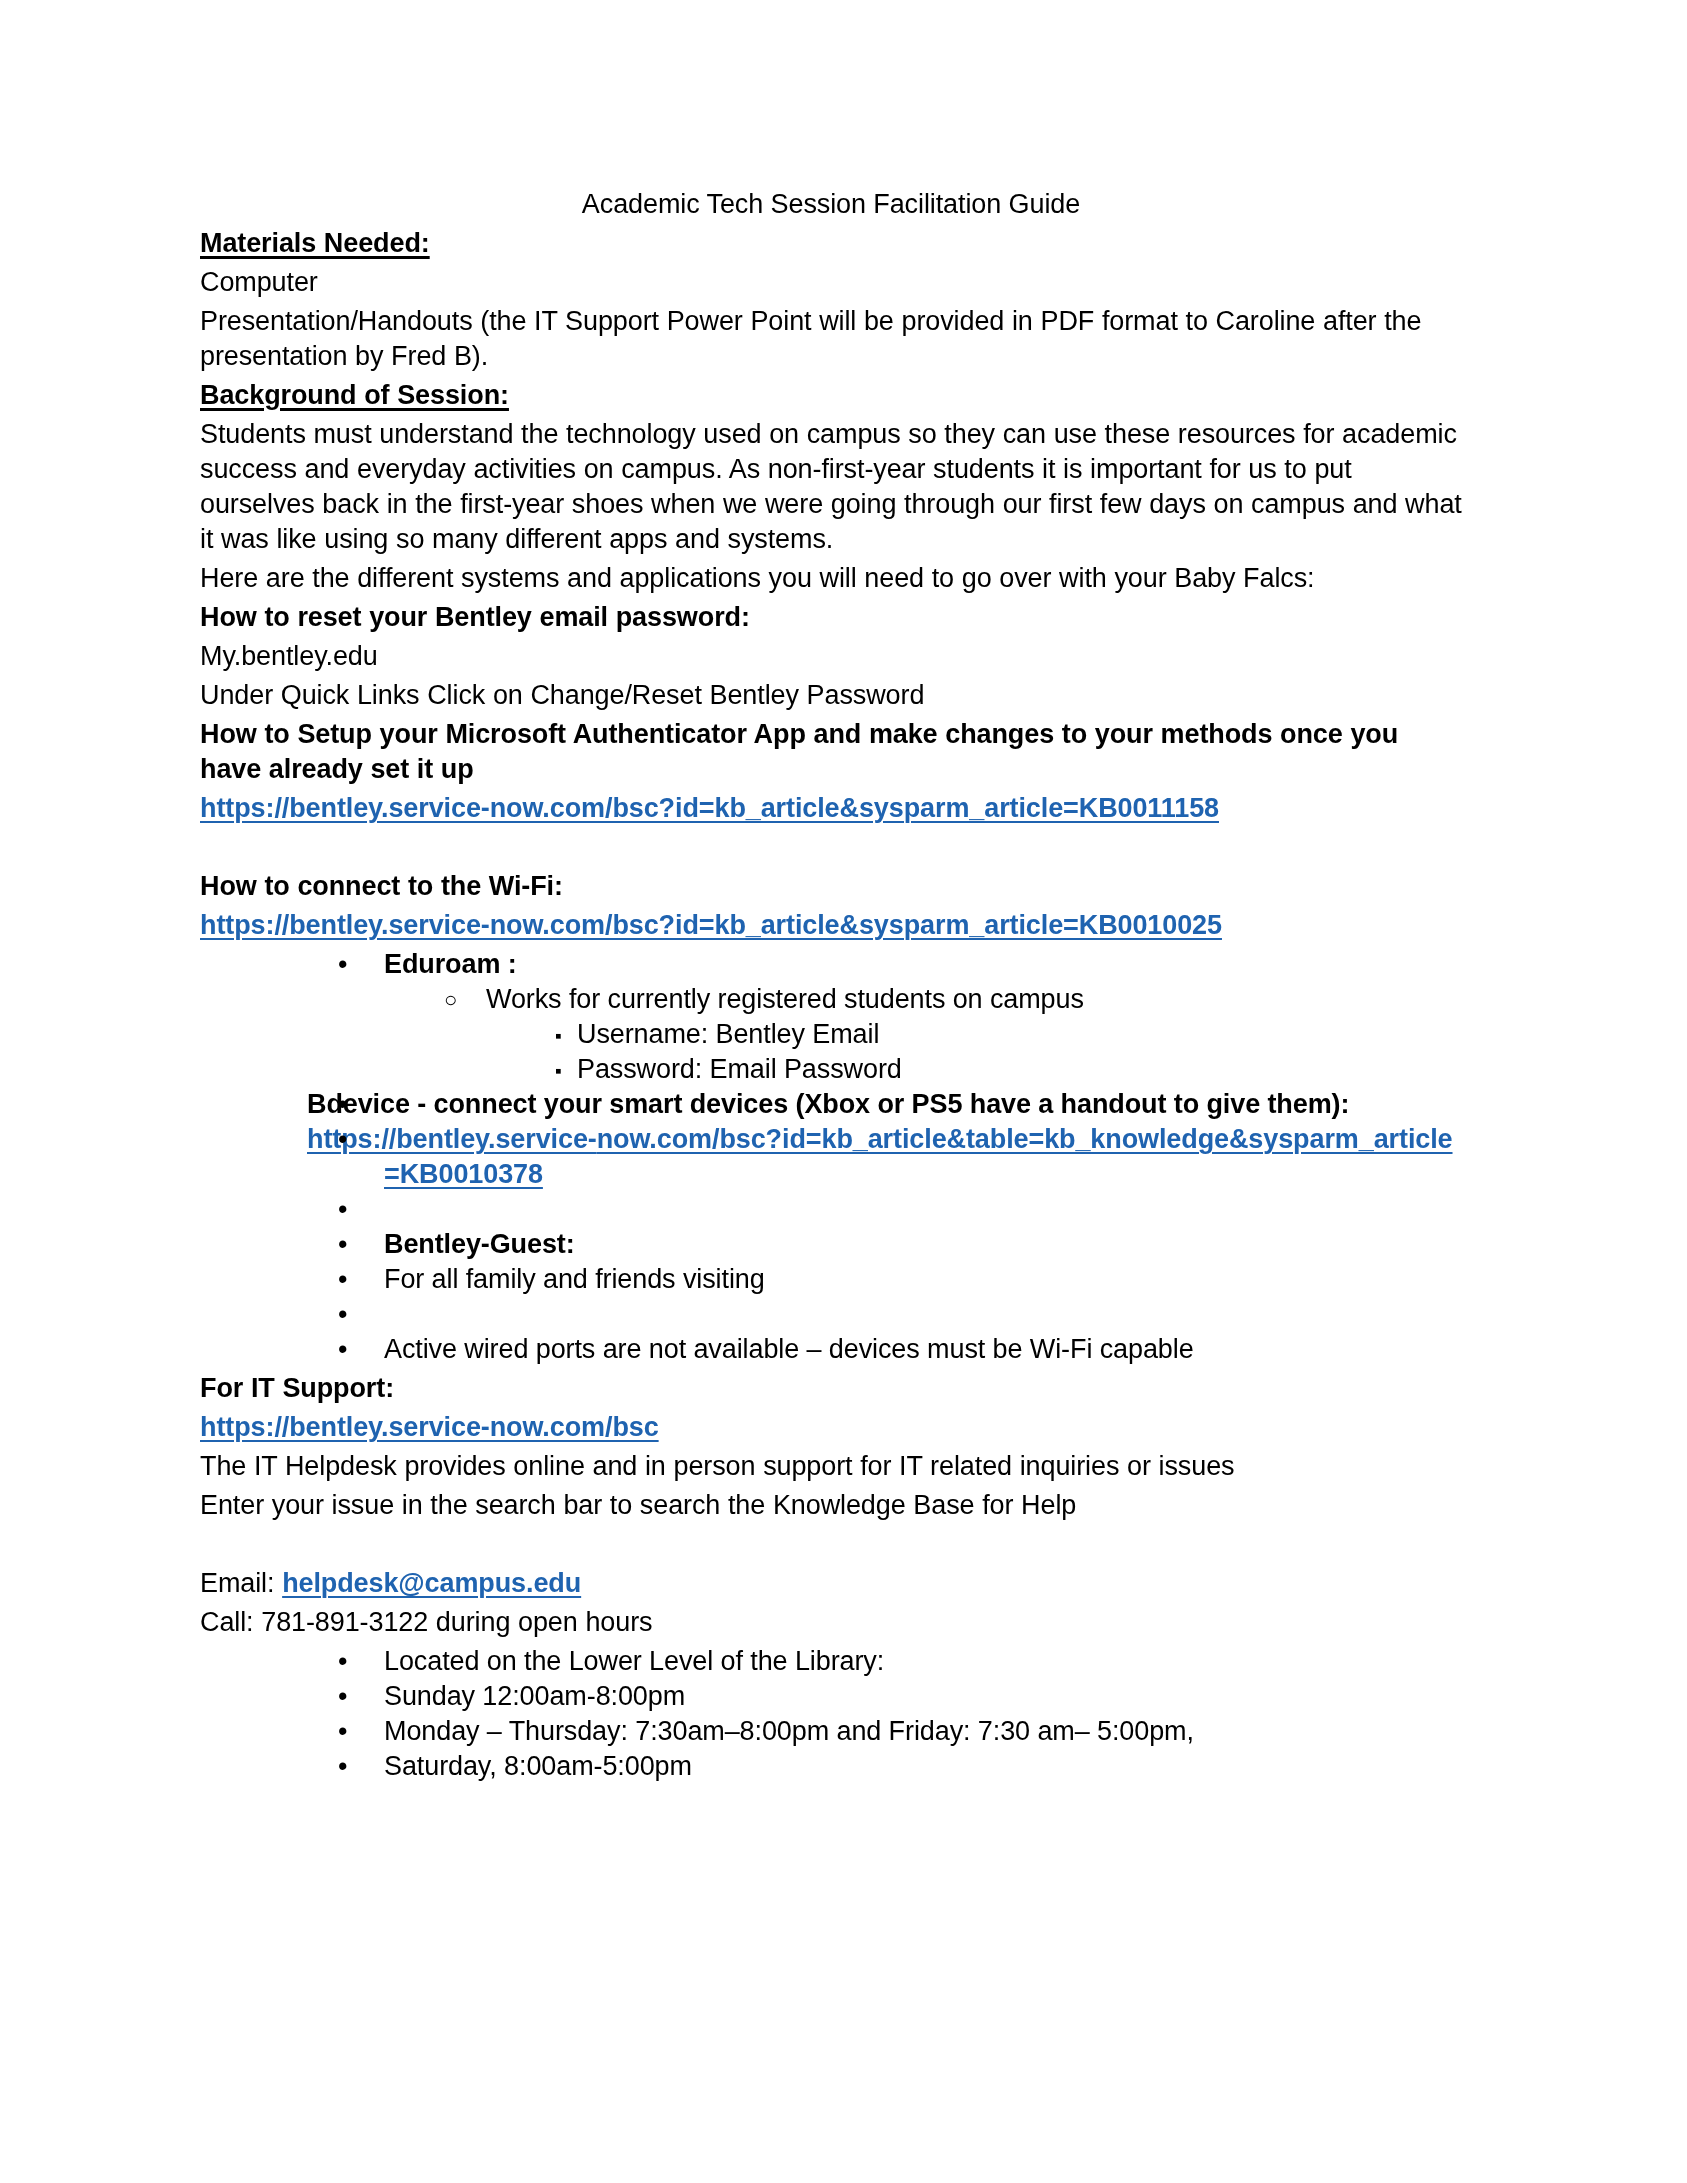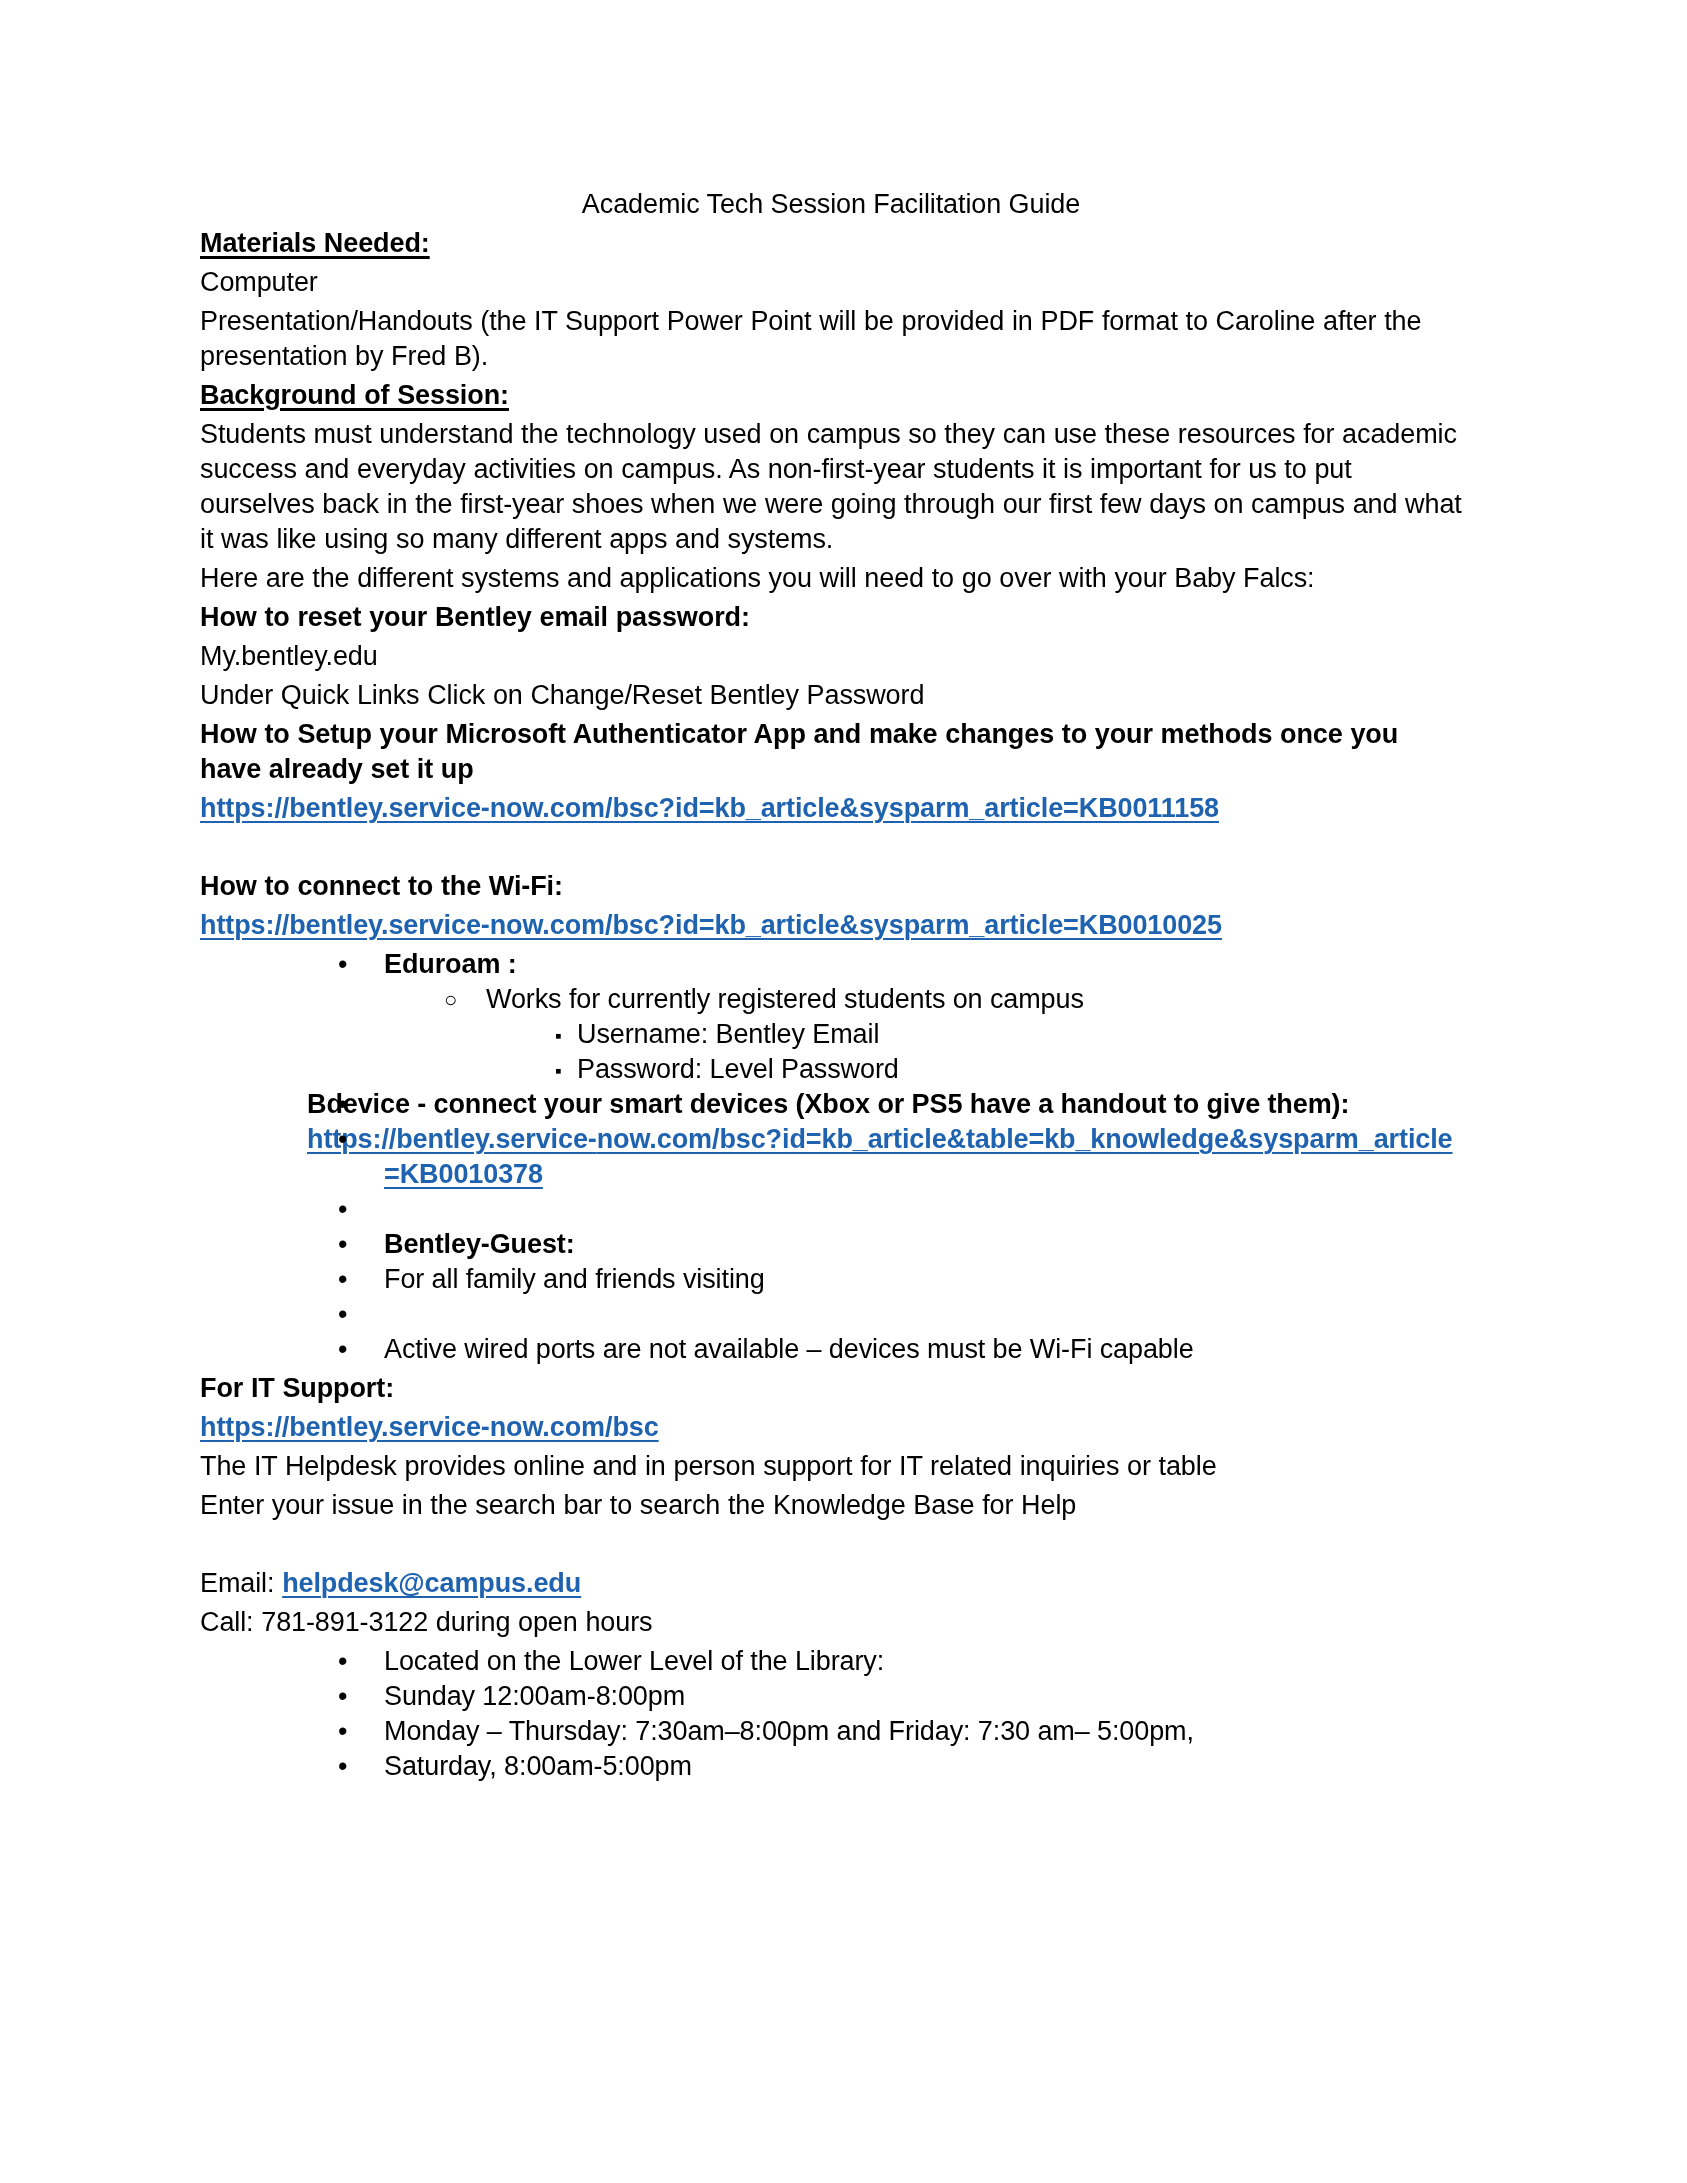--- a/index.html
+++ b/index.html
@@ -171,21 +171,21 @@
       </li>
     </ul>
 
     <ul class="lvl l3">
       <li>
         <span class="bullet">▪</span>
         <span class="txt">Username: Bentley Email</span>
       </li>
       <li>
         <span class="bullet">▪</span>
-        <span class="txt">Password: Level Password</span>
+        <span class="txt">Password: Email Password</span>
       </li>
     </ul>
 
     <ul class="lvl l1">
       <li>
         <span class="bullet">•</span>
         <span class="txt b">Bdevice - connect your smart devices (Xbox or PS5 have a handout to give them):</span>
       </li>
       <li>
         <span class="bullet">•</span>
@@ -208,21 +208,21 @@
         <span class="txt">&nbsp;</span>
       </li>
       <li class="nohang">
         <span class="bullet">•</span>
         <span class="txt">Active wired ports are not available – devices must be Wi-Fi capable</span>
       </li>
     </ul>
 
     <div class="p head">For IT Support:</div>
     <div class="p"><a class="link" href="#">https://bentley.service-now.com/bsc</a></div>
-    <div class="p">The IT Helpdesk provides online and in person support for IT related inquiries or table</div>
+    <div class="p">The IT Helpdesk provides online and in person support for IT related inquiries or issues</div>
     <div class="p">Enter your issue in the search bar to search the Knowledge Base for Help</div>
 
     <div class="spacer"></div>
 
     <div class="p"><span>Email: </span><a class="link" href="#">helpdesk@campus.edu</a></div>
     <div class="p">Call: 781-891-3122 during open hours</div>
 
     <ul class="lvl l1">
       <li class="nohang">
         <span class="bullet">•</span>

